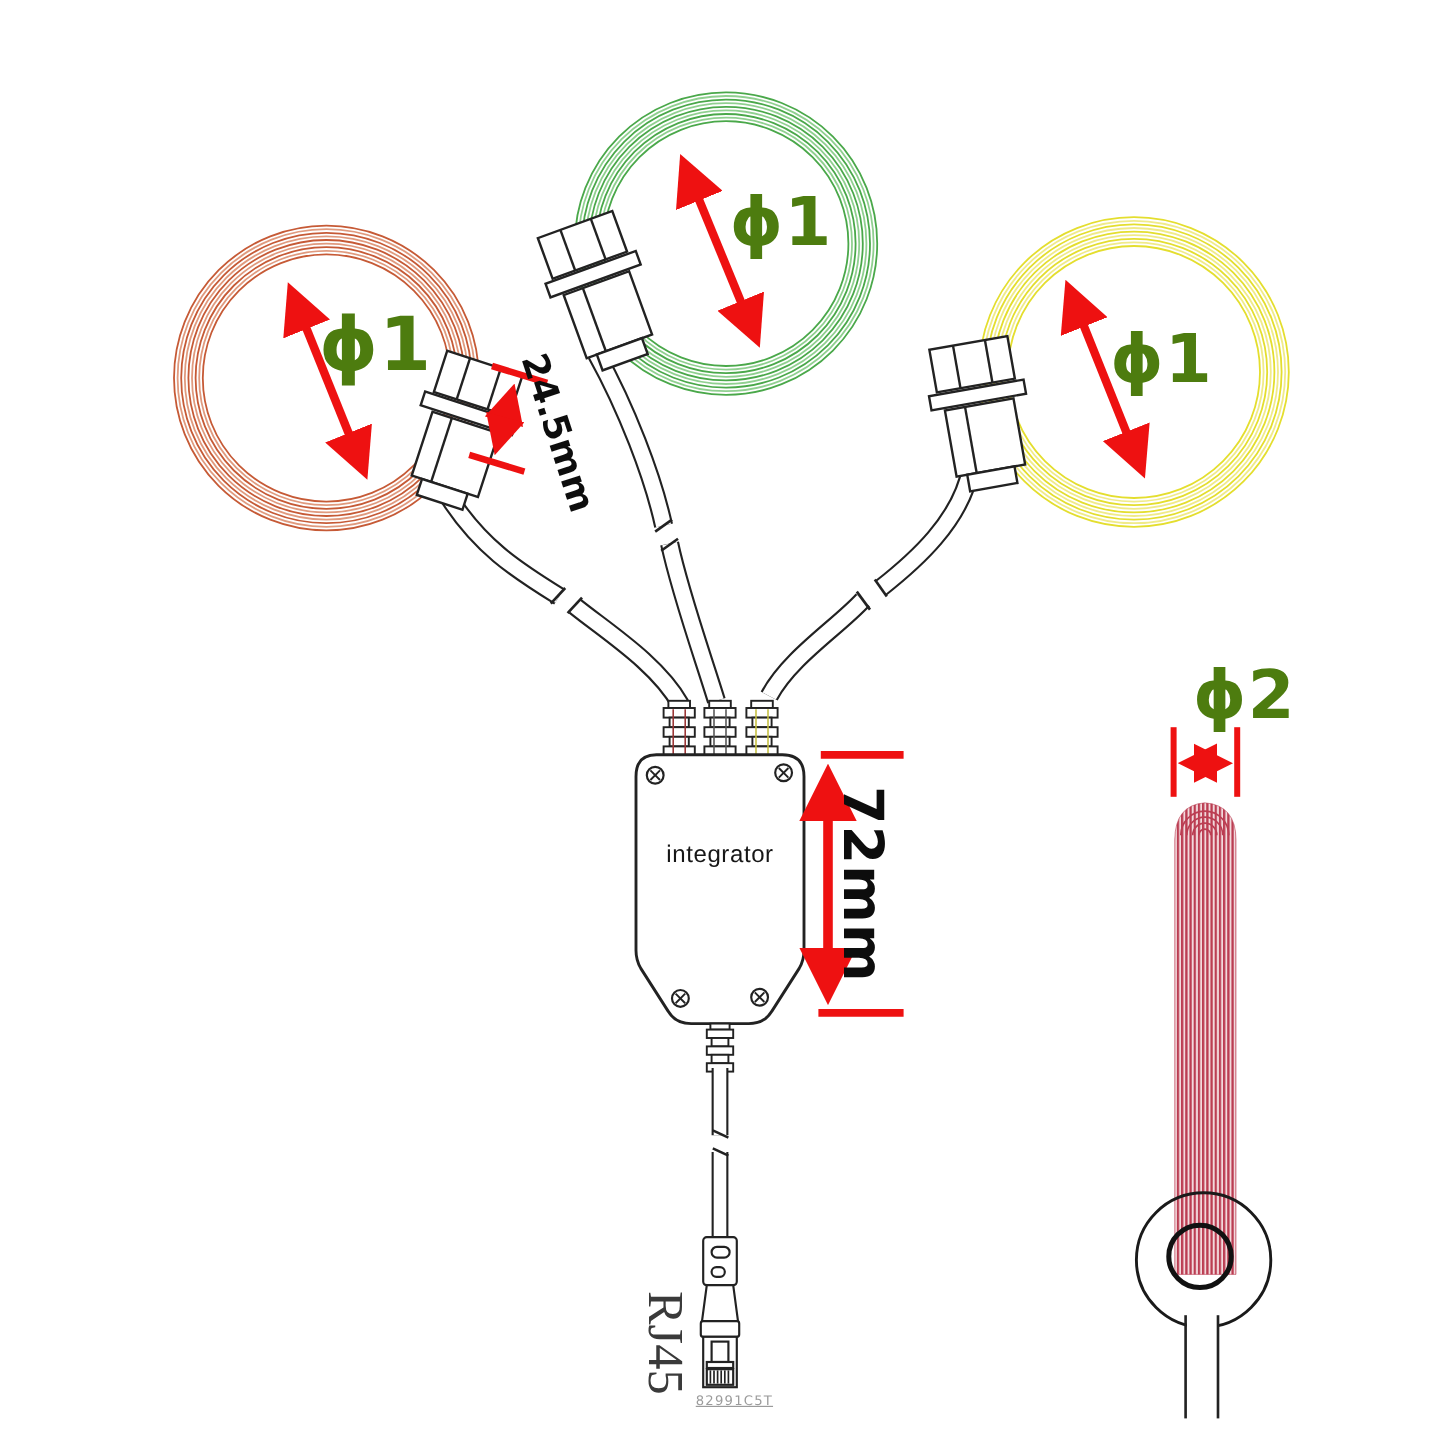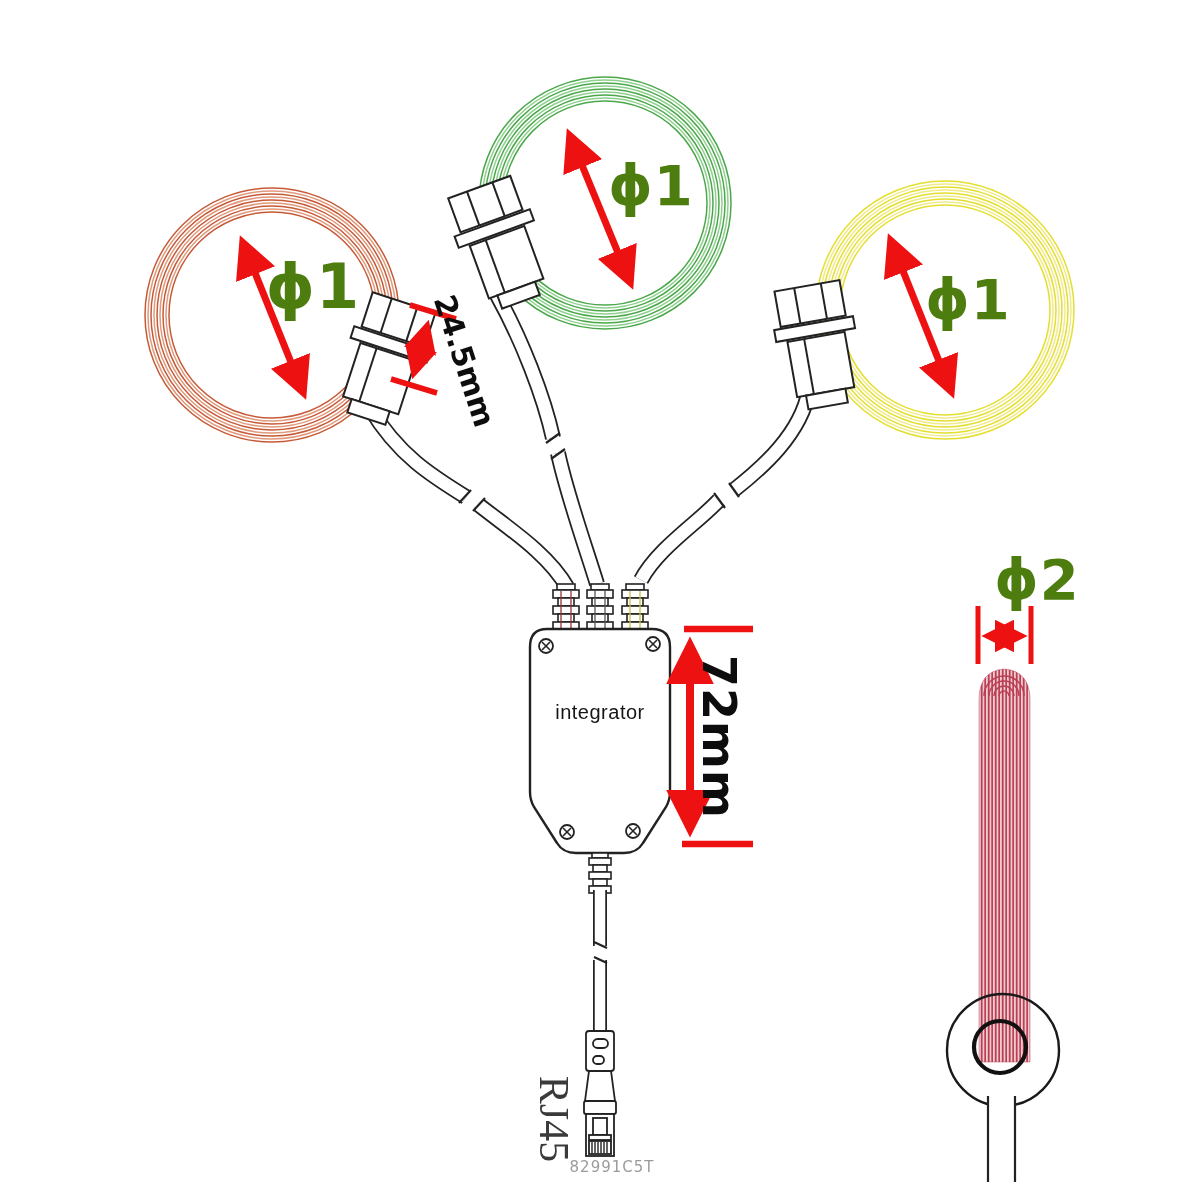--- a/index.html
+++ b/index.html
@@ -14,21 +14,21 @@
   }
   .phi{font-weight:bold;font-size:56px;letter-spacing:1px;}
   .phi-left{font-size:62px;}
   .dim{font-weight:bold;color:#0d0d0d;}
   .dim-245{font-size:30px;transform:translate(-50%,-50%) rotate(72deg);}
   .dim-72{font-size:46px;transform:translate(-50%,-50%) rotate(90deg);letter-spacing:1px;}
   .integrator-lbl{font-size:20px;font-weight:400;color:#161616;letter-spacing:.5px;
     font-family:"Liberation Sans","DejaVu Sans",sans-serif;}
   .rj45-lbl{font-family:"Liberation Serif","DejaVu Serif",serif;font-size:42px;
     color:#3a3a3a;transform:translate(-50%,-50%) rotate(90deg);}
-  .code-lbl{font-size:15px;color:#8a8a8a;letter-spacing:1px;opacity:.85;}
+  .code-lbl{font-size:11px;color:#8a8a8a;letter-spacing:1px;opacity:.85;text-decoration:underline;}
 </style>
 </head>
 <body>
 
 <div class="canvas">
 
 <svg width="1200" height="1200" viewBox="0 0 1200 1200">
   <defs>
     <marker id="arrR" markerWidth="6" markerHeight="6" refX="4.8" refY="3" orient="auto-start-reverse" markerUnits="strokeWidth">
       <path d="M0,0 L6,3 L0,6 Z" fill="#ee1111"></path>

